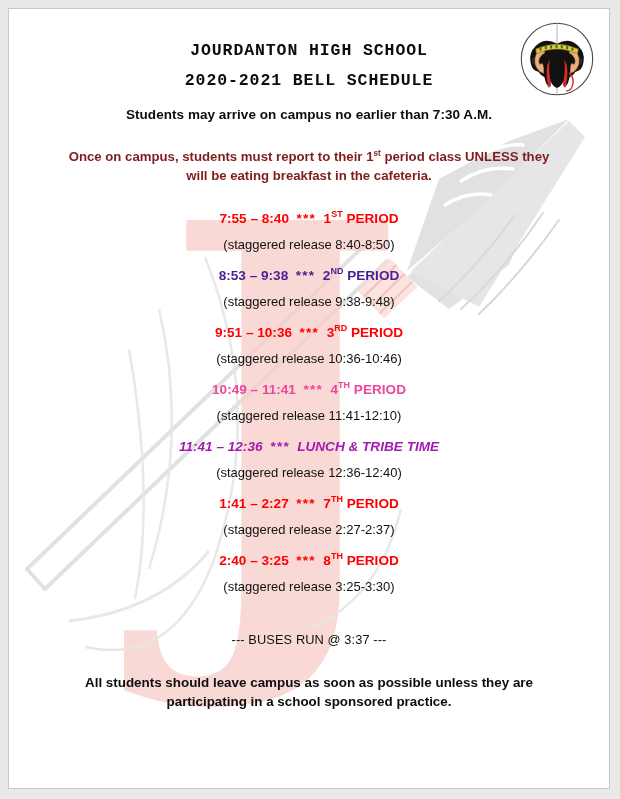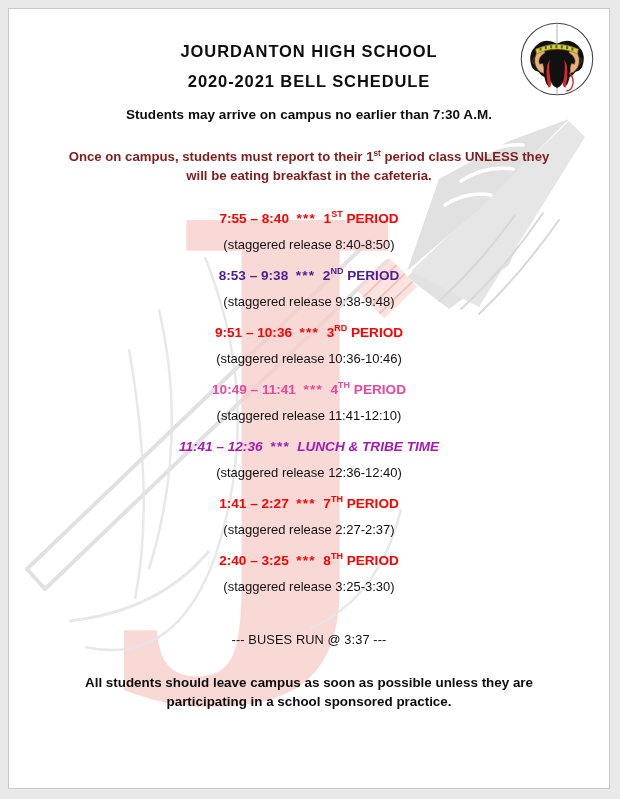--- a/index.html
+++ b/index.html
@@ -58,21 +58,21 @@
   .logo-wrap svg { display: block; }
 
   
   .title {
     text-align: center;
     font-weight: bold;
     font-size: 16.5px;
     letter-spacing: 0.9px;
     color: #0d0d0d;
     line-height: 1.0;
-    font-family: Liberation Sans, sans-serif;
+    font-family: Liberation Mono, monospace;
   }
   .title.line1 { margin: 12px 0 0 0; }
   .title.line2 { margin: 13px 0 0 0; }
 
   .subtitle {
     text-align: center;
     font-weight: bold;
     font-size: 13.5px;
     color: #0d0d0d;
     margin: 18px 0 0 0;

